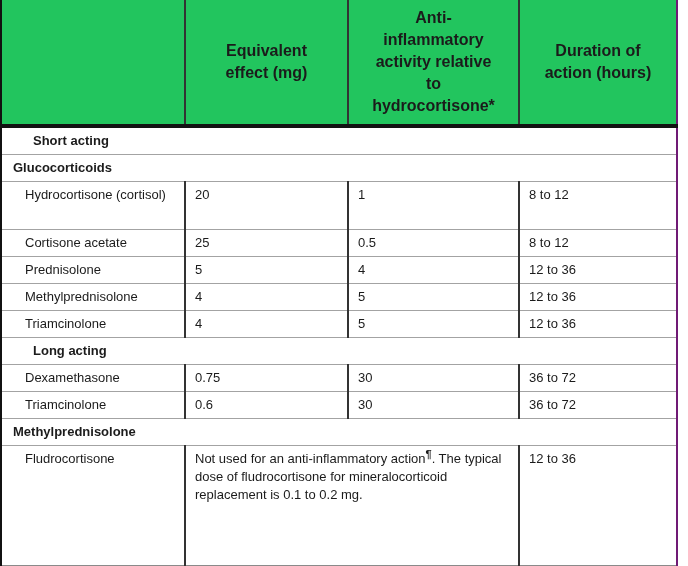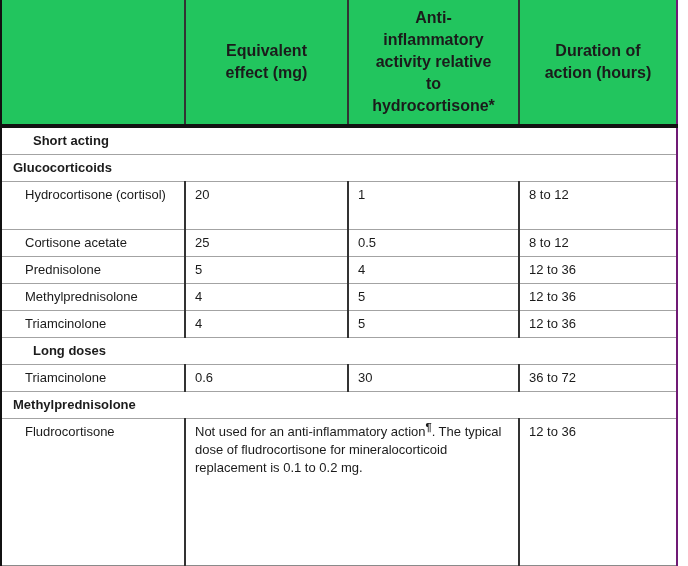--- a/index.html
+++ b/index.html
@@ -129,23 +129,29 @@
     </tr>
 
     <tr class="row-std">
       <td class="drug-name">Triamcinolone</td>
       <td class="vb val">4</td>
       <td class="vb val">5</td>
       <td class="vb val rb">12 to 36</td>
     </tr>
 
     <tr class="row-std">
-      <td colspan="4" class="subsection-cell rb">Long doses</td>
+      <td colspan="4" class="subsection-cell rb">Long acting</td>
     </tr>
 
+    <tr class="row-std">
+      <td class="drug-name">Dexamethasone</td>
+      <td class="vb val">0.75</td>
+      <td class="vb val">30</td>
+      <td class="vb val rb">36 to 72</td>
+    </tr>
 
     <tr class="row-std">
       <td class="drug-name">Triamcinolone</td>
       <td class="vb val">0.6</td>
       <td class="vb val">30</td>
       <td class="vb val rb">36 to 72</td>
     </tr>
 
     <tr class="row-std">
       <td colspan="4" class="section-cell rb">Methylprednisolone</td>

